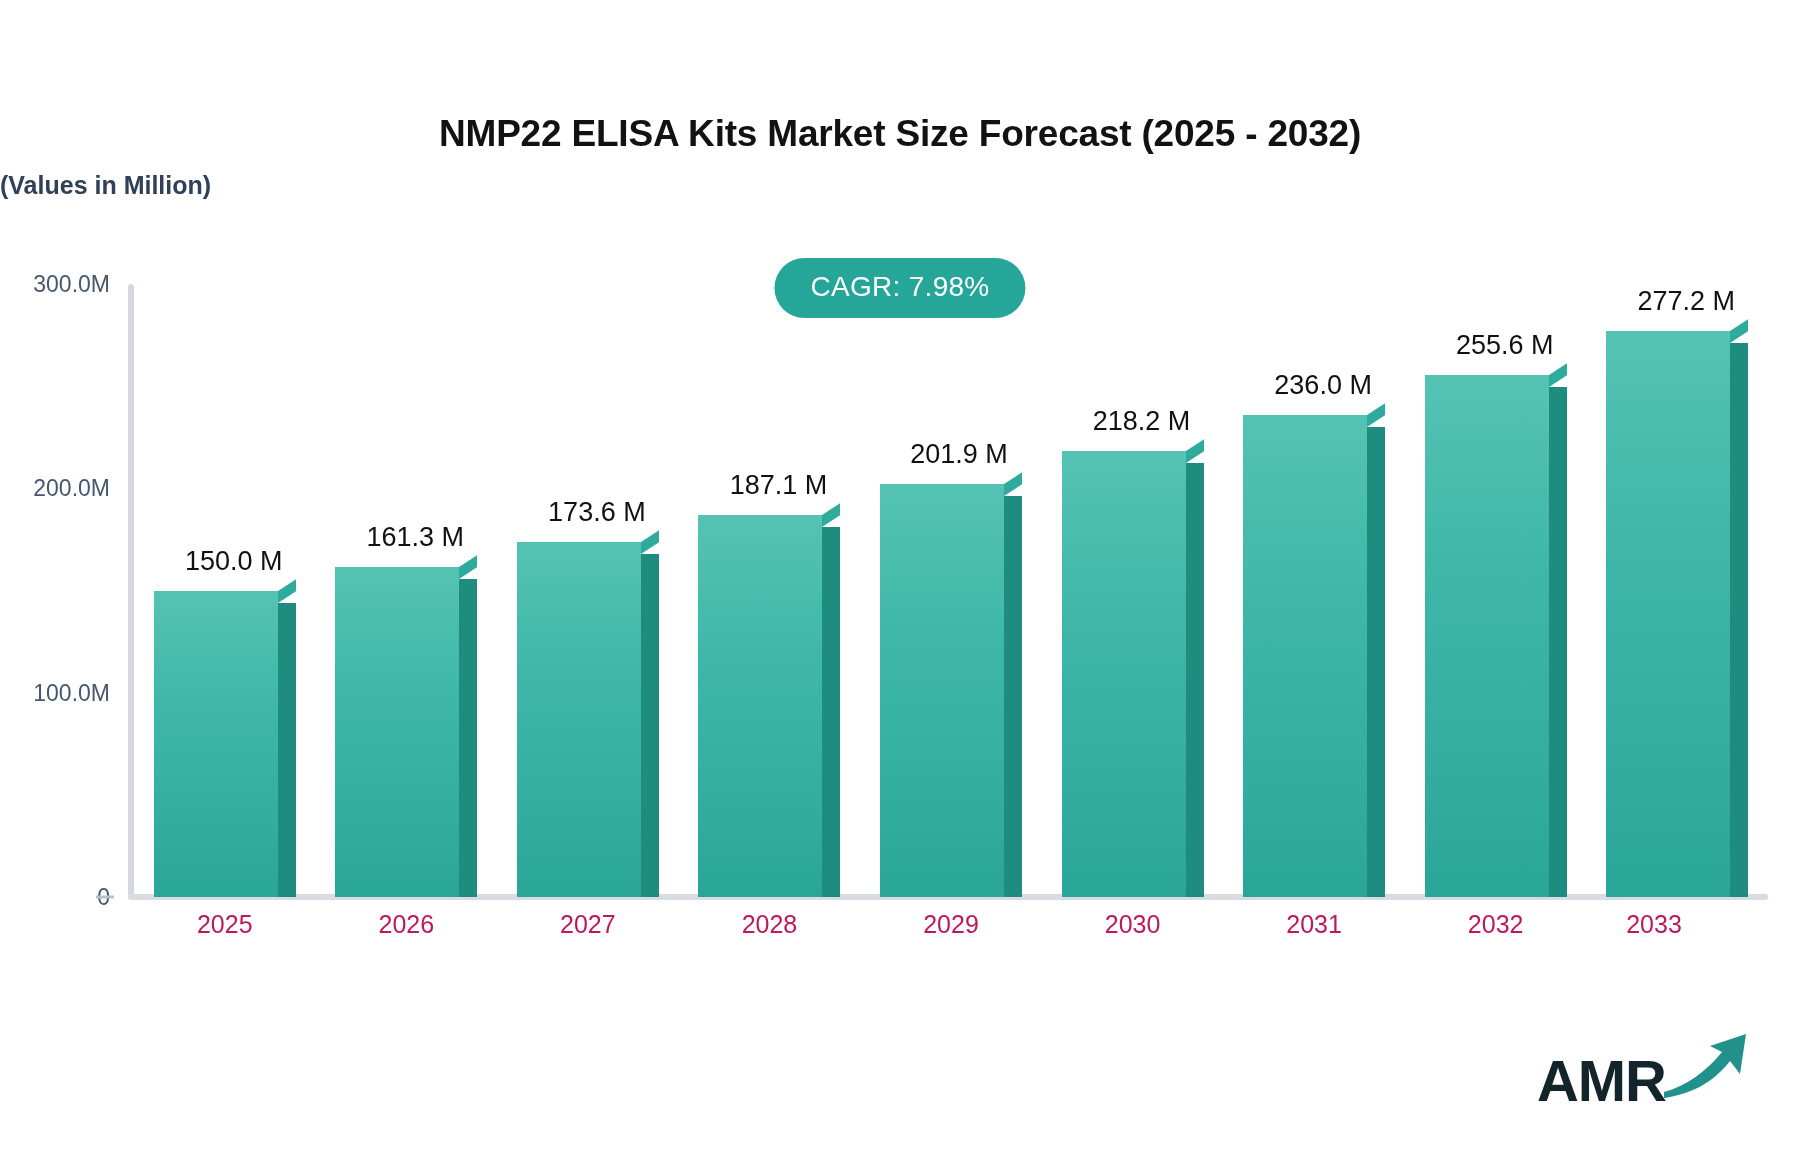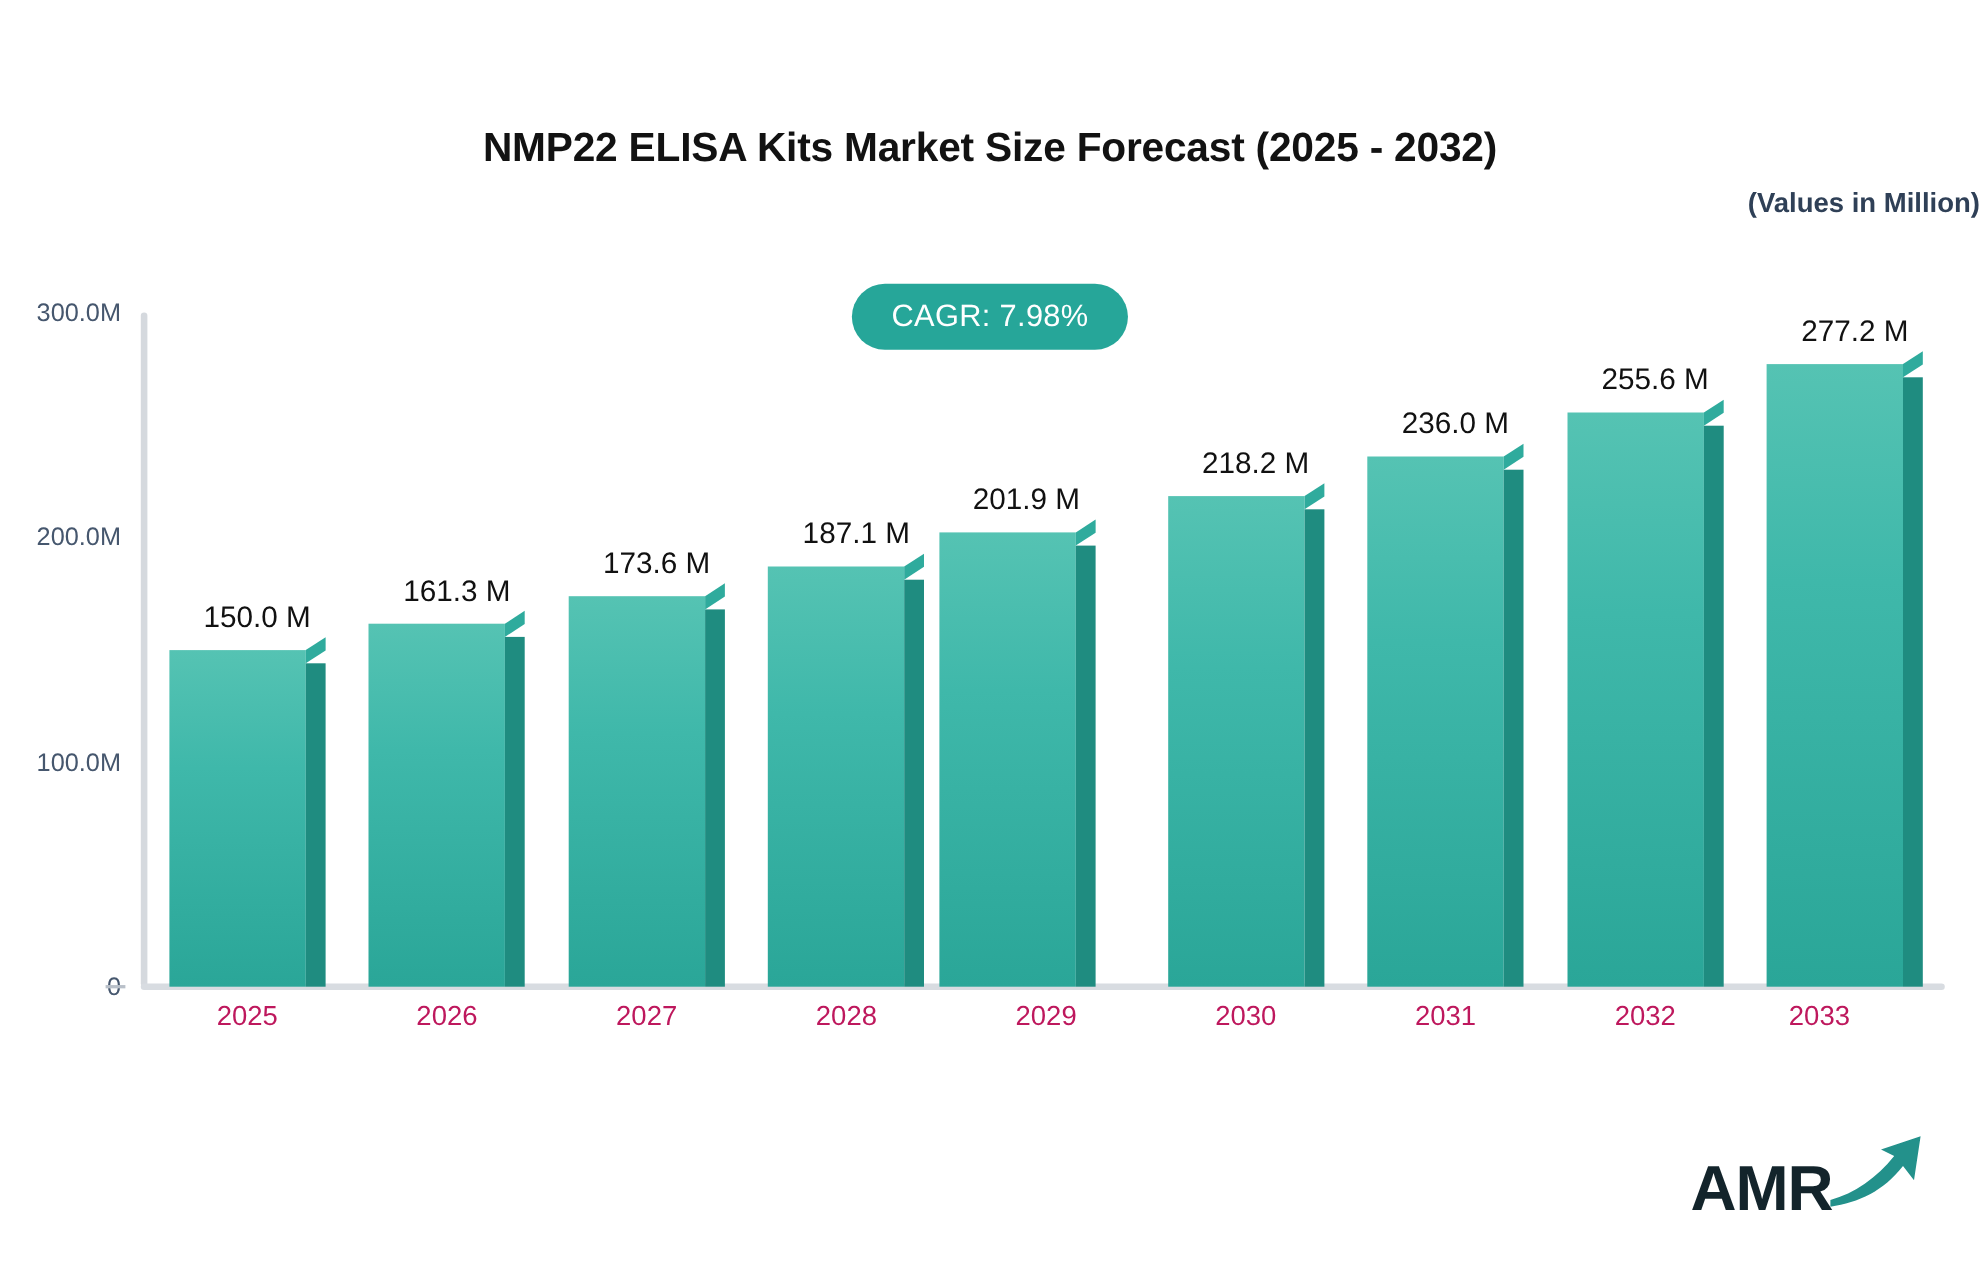--- a/index.html
+++ b/index.html
@@ -26,21 +26,21 @@
     font-weight: bold;
     color: #121212;
     letter-spacing: -0.2px;
     line-height: 1.1;
   }
   #chart-subtitle {
     position: absolute;
     top: 172px;
     left: 0;
     width: 1800px;
-    text-align: right;
+    text-align: left;
     font-size: 25px;
     font-weight: bold;
     color: #2f4057;
     line-height: 1.1;
   }
 
   
   #cagr-badge {
     position: absolute;
     top: 258px;
@@ -212,21 +212,21 @@
         <div class="bar-side" style="left: 124px; height: 342.723px;"></div>
         <div class="bar-top" style="left: 124px; bottom: 342.723px;"></div>
         <div class="bar-label" style="bottom: 368.723px; margin-left: -121px;">173.6 M</div>
       </div>
       <div class="bar-group" style="left: 564.444px; width: 142px; height: 382.308px; border-radius: 26px;">
         <div class="bar-front" style="width: 124px; height: 382.308px;"></div>
         <div class="bar-side" style="left: 124px; height: 370.308px;"></div>
         <div class="bar-top" style="left: 124px; bottom: 370.308px;"></div>
         <div class="bar-label" style="bottom: 396.308px; margin-left: -121px;">187.1 M</div>
       </div>
-      <div class="bar-group" style="left: 720px; width: 140px; height: 412.549px;">
+      <div class="bar-group" style="left: 746px; width: 140px; height: 412.549px;">
         <div class="bar-front" style="width: 124px; height: 412.549px;"></div>
         <div class="bar-side" style="left: 124px; height: 400.549px;"></div>
         <div class="bar-top" style="left: 124px; bottom: 400.549px;"></div>
         <div class="bar-label" style="bottom: 426.549px; margin-left: -121px;">201.9 M</div>
       </div>
       <div class="bar-group" style="left: 927.556px; width: 142px; height: 445.855px;">
         <div class="bar-front" style="width: 124px; height: 445.855px;"></div>
         <div class="bar-side" style="left: 124px; height: 433.855px;"></div>
         <div class="bar-top" style="left: 124px; bottom: 433.855px;"></div>
         <div class="bar-label" style="bottom: 459.855px; margin-left: -121px;">218.2 M</div>

